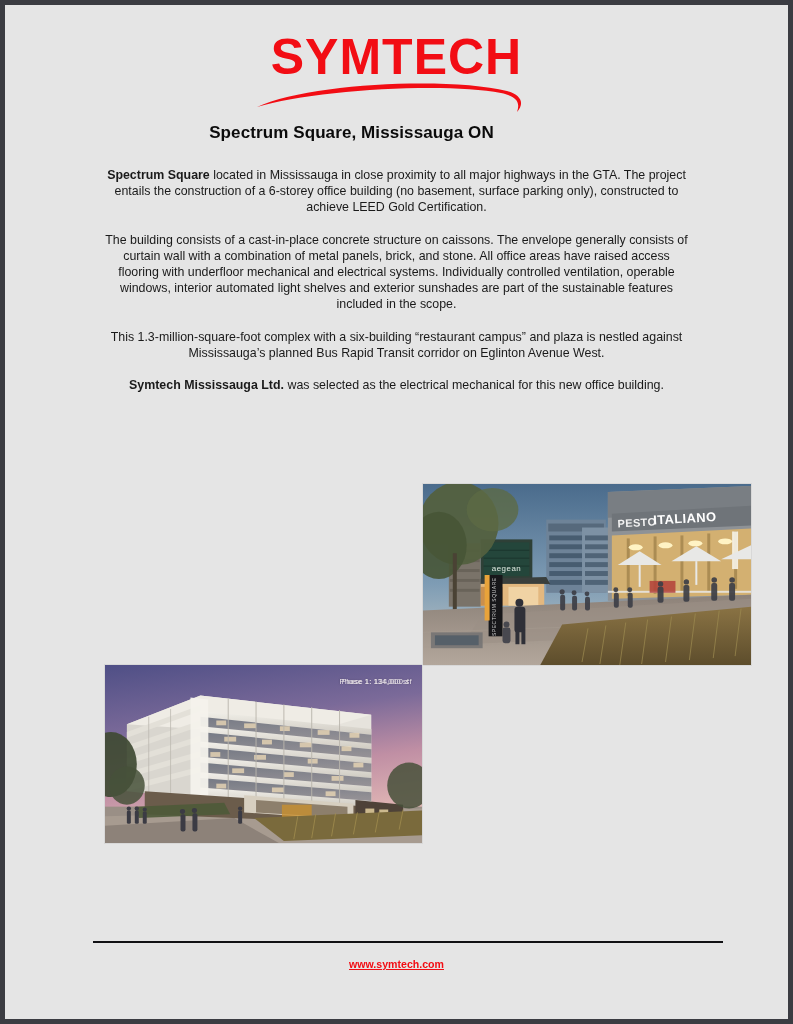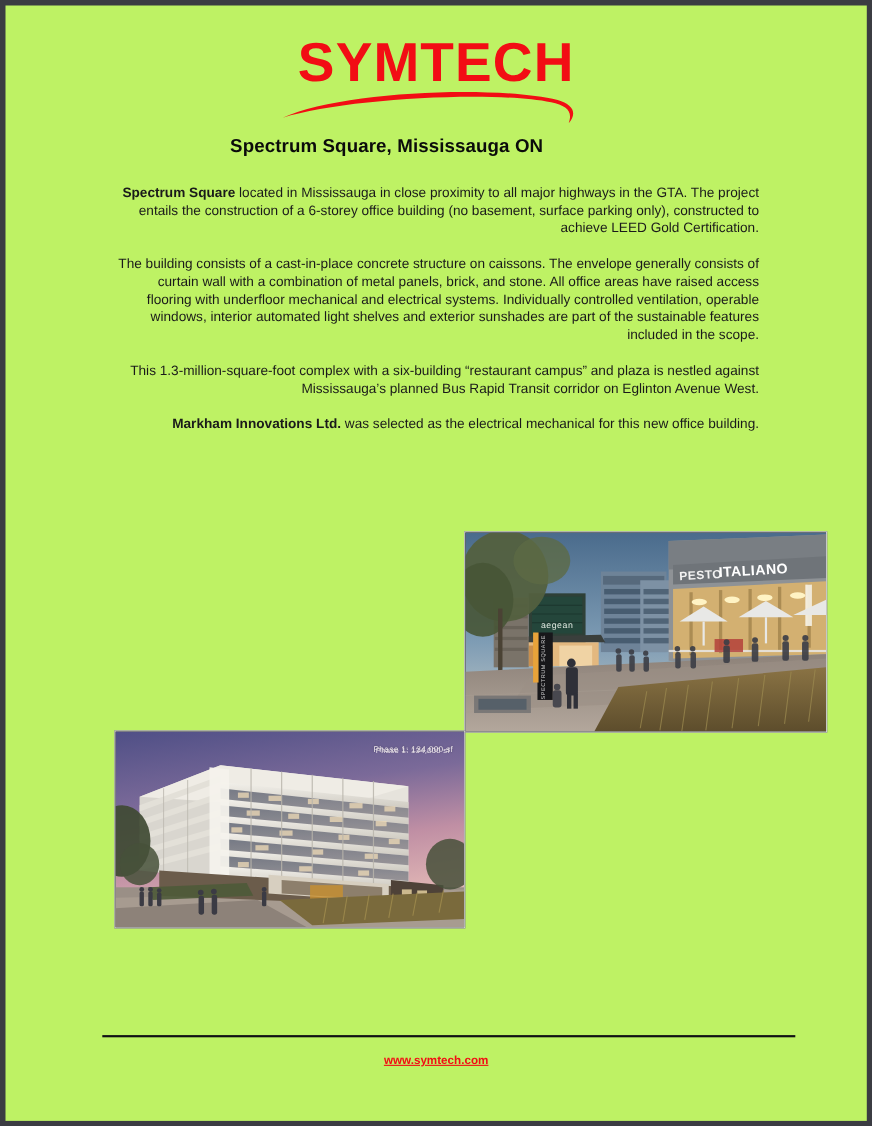--- a/index.html
+++ b/index.html
@@ -12,21 +12,21 @@
     width: 793px;
     height: 1024px;
     overflow: hidden;
     font-family: "Liberation Sans", sans-serif;
   }
   #page {
     position: absolute;
     left: 0; top: 0;
     width: 793px;
     height: 1024px;
-    background: #bef264;
+    background: #e5e5e5;
     border: 5px solid #3b3c42;
     box-sizing: border-box;
     overflow: hidden;
   }
 
   
   .header {
     position: absolute;
     left: 0; top: 0;
     width: 783px;
@@ -77,21 +77,21 @@
     position: absolute;
     left: 98px;
     top: 162px;
     width: 587px;
   }
   .para {
     font-size: 12.4px;
     line-height: 16.2px;
     color: #1a1a1a;
     margin: 0 0 16px 0;
-    text-align: right;
+    text-align: center;
   }
   .para b, .para strong { font-weight: bold; }
 
   
   .photo {
     position: absolute;
     overflow: hidden;
     background: #2b2b33;
     border: 1px solid #d8d8d8;
     box-sizing: border-box;
@@ -168,21 +168,21 @@
         </svg>
       </div>
     </div>
     <div class="doc-title">Spectrum Square, Mississauga ON</div>
   </div>
 
   <div class="body-copy">
     <p class="para"><b>Spectrum Square</b><span> located in Mississauga in close proximity to all major highways in the GTA. The project entails the construction of a 6-storey office building (no basement, surface parking only), constructed to achieve LEED Gold Certification.</span></p>
     <p class="para"><span>The building consists of a cast-in-place concrete structure on caissons. The envelope generally consists of curtain wall with a combination of metal panels, brick, and stone.  All office areas have raised access flooring with underfloor mechanical and electrical systems.  Individually controlled ventilation, operable windows, interior automated light shelves and exterior sunshades are part of the sustainable features included in the scope.</span></p>
     <p class="para"><span>This 1.3-million-square-foot complex with a six-building “restaurant campus” and plaza is nestled against Mississauga’s planned Bus Rapid Transit corridor on Eglinton Avenue West.</span></p>
-    <p class="para"><b>Markham Innovations Ltd.</b><span> was selected as the electrical mechanical for this new office building.</span></p>
+    <p class="para"><b>Symtech Mississauga Ltd.</b><span> was selected as the electrical mechanical for this new office building.</span></p>
   </div>
 
   <div class="photo" id="photo-plaza">
     <svg viewBox="0 0 330 183" preserveAspectRatio="none" xmlns="http://www.w3.org/2000/svg">
       <defs>
         <linearGradient id="skyA" x1="0" y1="0" x2="0" y2="1">
           <stop offset="0%" stop-color="#4a6b8c"></stop>
           <stop offset="55%" stop-color="#7e9cb4"></stop>
           <stop offset="100%" stop-color="#c7ccc9"></stop>
         </linearGradient>

